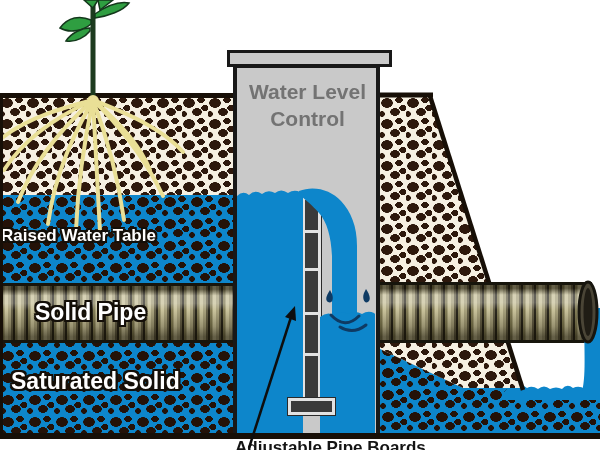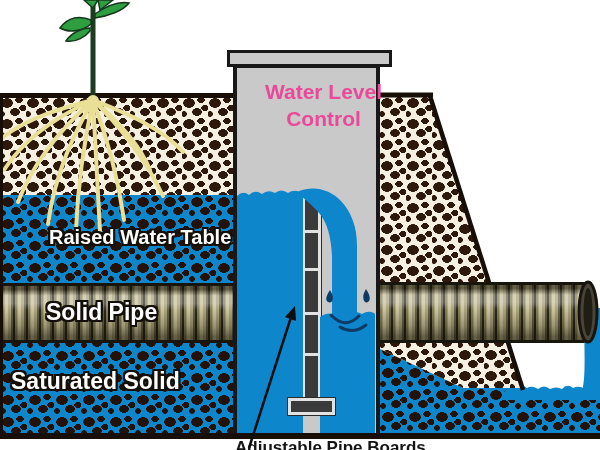--- a/index.html
+++ b/index.html
@@ -44,22 +44,22 @@
   }
   .outlined-label{
     color:#ffffff;font-weight:bold;letter-spacing:0px;white-space:nowrap;
     text-shadow:-2px -2px 0 #140f08, 2px -2px 0 #140f08, -2px 2px 0 #140f08,
                  2px 2px 0 #140f08, 0 -2px 0 #140f08, 0 2px 0 #140f08,
                  -2px 0 0 #140f08, 2px 0 0 #140f08;
   }
   .structure-cap{background:#c9c9c9;border:3px solid #181818;box-sizing:border-box;}
   .structure-body{background:#c9c9c9;border:4px solid #181818;box-sizing:border-box;}
   .structure-title{
-    position:absolute;left:250px;top:78px;width:147px;text-align:center;
-    font-size:21px;line-height:27px;font-weight:bold;color:#ec4899;
+    position:absolute;left:234px;top:78px;width:147px;text-align:center;
+    font-size:21px;line-height:27px;font-weight:bold;color:#737373;
   }
   .riser{background:#3a3a3a;border:3px solid #e2e2e2;box-sizing:border-box;box-shadow:0 0 0 1px #2a2a2a;}
   .riser-divider{position:absolute;left:0;width:100%;height:3px;background:#e2e2e2;}
   .dark-line{background:#170f07;}
   .caption{
     position:absolute;left:235px;top:439px;font-size:17px;line-height:17px;
     font-weight:bold;color:#141414;white-space:nowrap;
   }
 </style>
 </head>
@@ -79,42 +79,42 @@
       <path d="M93,100 C75,132 55,172 48,224"></path>
       <path d="M93,100 C85,137 78,182 76,230"></path>
       <path d="M93,100 C95,142 98,187 100,232"></path>
       <path d="M93,100 C105,132 118,177 124,220"></path>
       <path d="M93,100 C115,121 145,157 163,196"></path>
       <path d="M93,100 C120,111 160,126 183,152"></path>
       <path d="M93,100 C112,116 138,140 150,170"></path>
     </g>
   </svg>
 
-  <div class="abs outlined-label" style="left:1px;top:226px;font-size:20px;padding-left:48px;">Raised Water Table</div>
+  <div class="abs outlined-label" style="left:1px;top:226px;font-size:17px;">Raised Water Table</div>
   <div class="abs outlined-label" style="left:11px;top:368px;font-size:23px;">Saturated Solid</div>
 
   <div class="abs speckle-blue" style="left:380px;top:344px;width:220px;height:93px;
               clip-path:polygon(0px 0px,129px 0px,143px 46px,220px 46px,220px 93px,0px 93px);"></div>
 
   <svg class="layer" viewBox="0 0 600 450">
     <path fill="#0d86cb" d="M504,400 L504,392 Q510,384 516,389 Q521,383 527,388 Q532,385 538,389
       Q544,384 550,389 Q556,386 562,389 Q567,383 573,388 Q579,385 585,389 Q591,384 597,389
       L600,387 L600,400 Z"></path>
   </svg>
 
   <div class="abs speckle-brown" style="left:380px;top:97px;width:145px;height:295px;
               clip-path:polygon(0px 0px,50px 0px,143px 291px,83px 291px,0px 252px);"></div>
 
   <svg class="layer" viewBox="0 0 600 450">
     <line x1="377" y1="95" x2="433" y2="95" stroke="#170f07" stroke-width="5"></line>
     <line x1="430" y1="96" x2="523" y2="390" stroke="#170f07" stroke-width="4.5"></line>
   </svg>
 
   <div class="abs pipe" style="left:0;top:283px;width:236px;height:60px;"></div>
-  <div class="abs outlined-label" style="left:46px;top:299px;font-size:23px;">Solid Pipe</div>
+  <div class="abs outlined-label" style="left:35px;top:299px;font-size:23px;">Solid Pipe</div>
 
   <div class="abs pipe" style="left:378px;top:282px;width:214px;height:61px;"></div>
 
   <svg class="layer" viewBox="0 0 600 450">
     <path fill="#0d86cb" d="M585,308 L600,308 L600,392 L582,392 C587,372 583,346 585,308 Z"></path>
     <ellipse cx="588" cy="312" rx="9" ry="30" fill="#4a4536" stroke="#17150e" stroke-width="3"></ellipse>
     <ellipse cx="588" cy="312" rx="4.5" ry="24" fill="#201d15"></ellipse>
   </svg>
 
   <div class="abs dark-line" style="left:0;top:93px;width:237px;height:5px;"></div>

